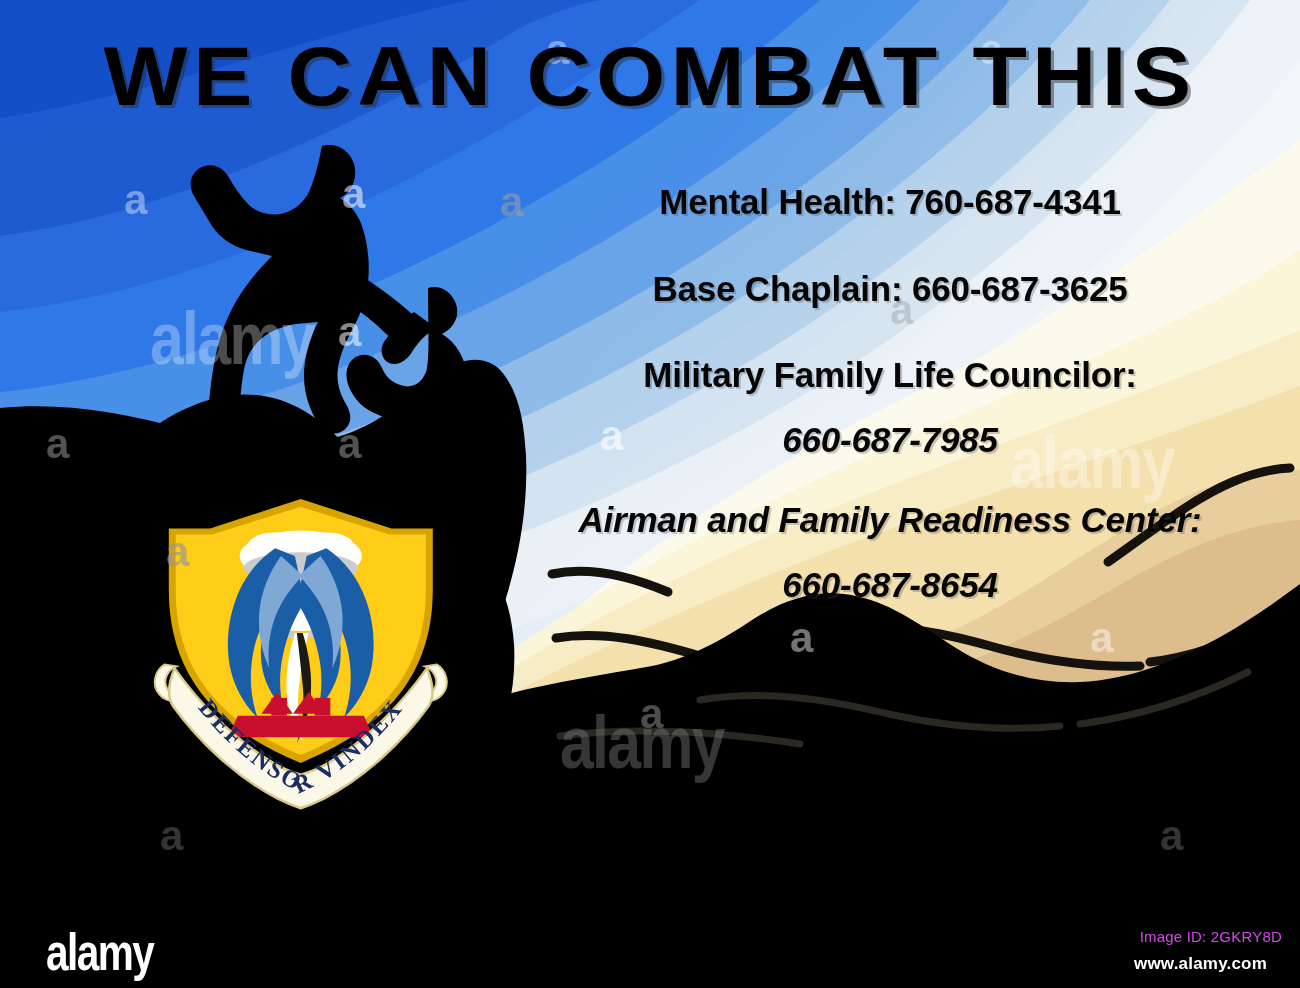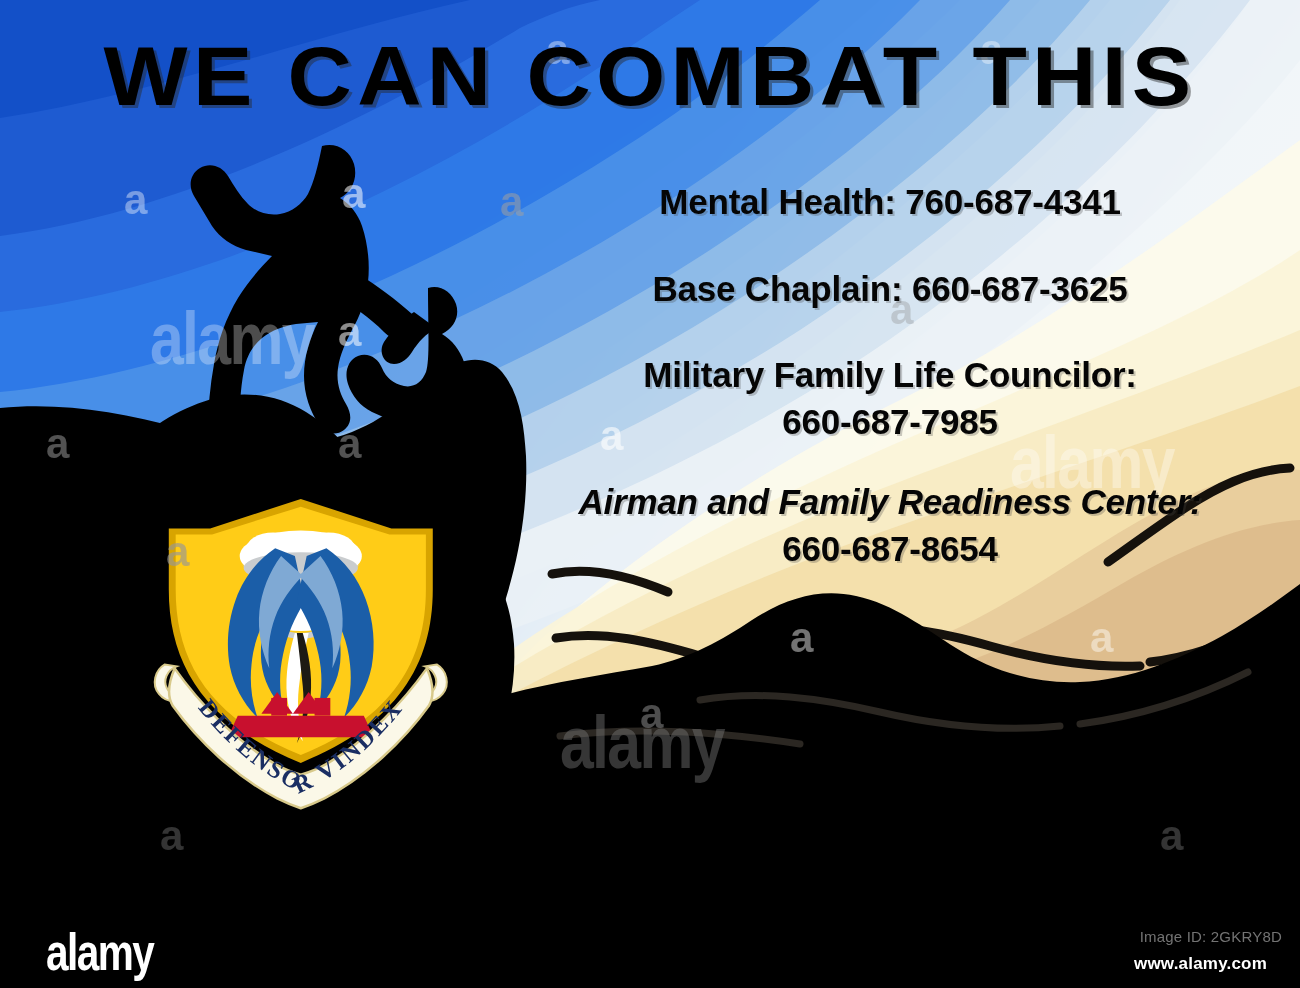--- a/index.html
+++ b/index.html
@@ -69,21 +69,21 @@
   }
   .contact-line {
     font-size: 35px;
     line-height: 1.16;
     letter-spacing: -0.2px;
     white-space: nowrap;
     text-shadow: 2px 2px 0 rgba(70,70,70,0.28);
   }
   .contact-line.gap-top { margin-top: 46px; }
   .contact-line.gap-small { margin-top: 40px; font-style: italic; }
-  .contact-line.num { margin-top: 6px; }
+  .contact-line.num { margin-top: 24px; font-style: italic; }
 
   
   .wm-a {
     position: absolute;
     font-family: "Liberation Sans", sans-serif;
     font-weight: 700;
     font-size: 42px;
     color: rgba(255,255,255,0.40);
     pointer-events: none;
     user-select: none;
@@ -122,21 +122,21 @@
     color: #ffffff;
     transform: scaleX(0.78);
     transform-origin: 0 0;
   }
   #footer .imgid {
     position: absolute;
     right: 18px;
     top: 12px;
     font-family: "Liberation Sans", sans-serif;
     font-size: 15px;
-    color: #737373;
+    color: #d946ef;
     letter-spacing: 0.2px;
   }
   #footer .site {
     position: absolute;
     right: 33px;
     top: 38px;
     font-family: "Liberation Sans", sans-serif;
     font-weight: 700;
     font-size: 17px;
     color: #ffffff;

